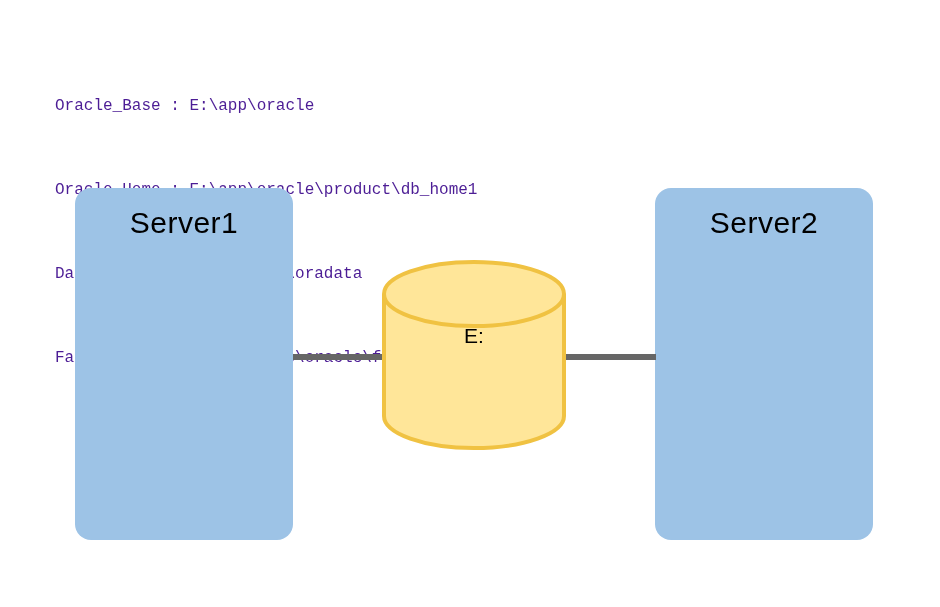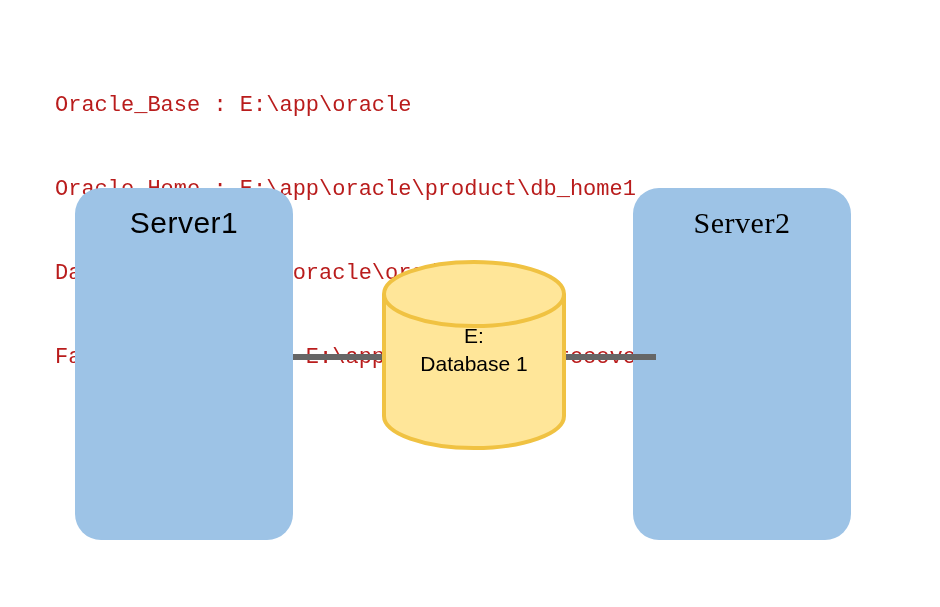--- a/index.html
+++ b/index.html
@@ -13,39 +13,39 @@
     height: 607px;
     background: #ffffff;
     overflow: hidden;
     font-family: "Liberation Sans", sans-serif;
   }
   .config {
     position: absolute;
     left: 55px;
     top: 36px;
     font-family: "Liberation Mono", "DejaVu Sans Mono", monospace;
-    font-size: 22px;
+    font-size: 16px;
     line-height: 28px;
-    color: #b91c1c;
+    color: #4c1d95;
     white-space: pre;
   }
   .server {
     position: absolute;
     top: 188px;
     width: 218px;
     height: 352px;
-    border-radius: 26px;
+    border-radius: 16px;
     display: flex;
     justify-content: center;
     align-items: flex-start;
     padding-top: 18px;
     box-sizing: border-box;
   }
   .server-1 { left: 75px; }
-  .server-2 { left: 633px; font-family: Liberation Serif, serif; }
+  .server-2 { left: 655px; }
   .server-label {
     font-size: 30px;
     color: #000000;
     letter-spacing: 0.5px;
   }
   .connector {
     position: absolute;
     top: 354px;
     height: 6px;
   }
@@ -98,17 +98,16 @@
 
   <div class="connector connector-right" style="background-color: rgb(102, 102, 102);"></div>
 
   <div class="cylinder">
     <svg width="184" height="192" viewBox="0 0 184 192">
       <path d="M 2,34 L 2,156 A 90,32 0 0 0 182,156 L 182,34" stroke-width="4" fill="#FFE699" stroke="#F0C242"></path>
       <ellipse cx="92" cy="34" rx="90" ry="32" stroke-width="4" fill="#FFE699" stroke="#F0C242"></ellipse>
     </svg>
     <div class="cylinder-text">
       <div>E:</div>
-      <div>Database 1</div>
     </div>
   </div>
 
 </div>
 
 </body></html>

